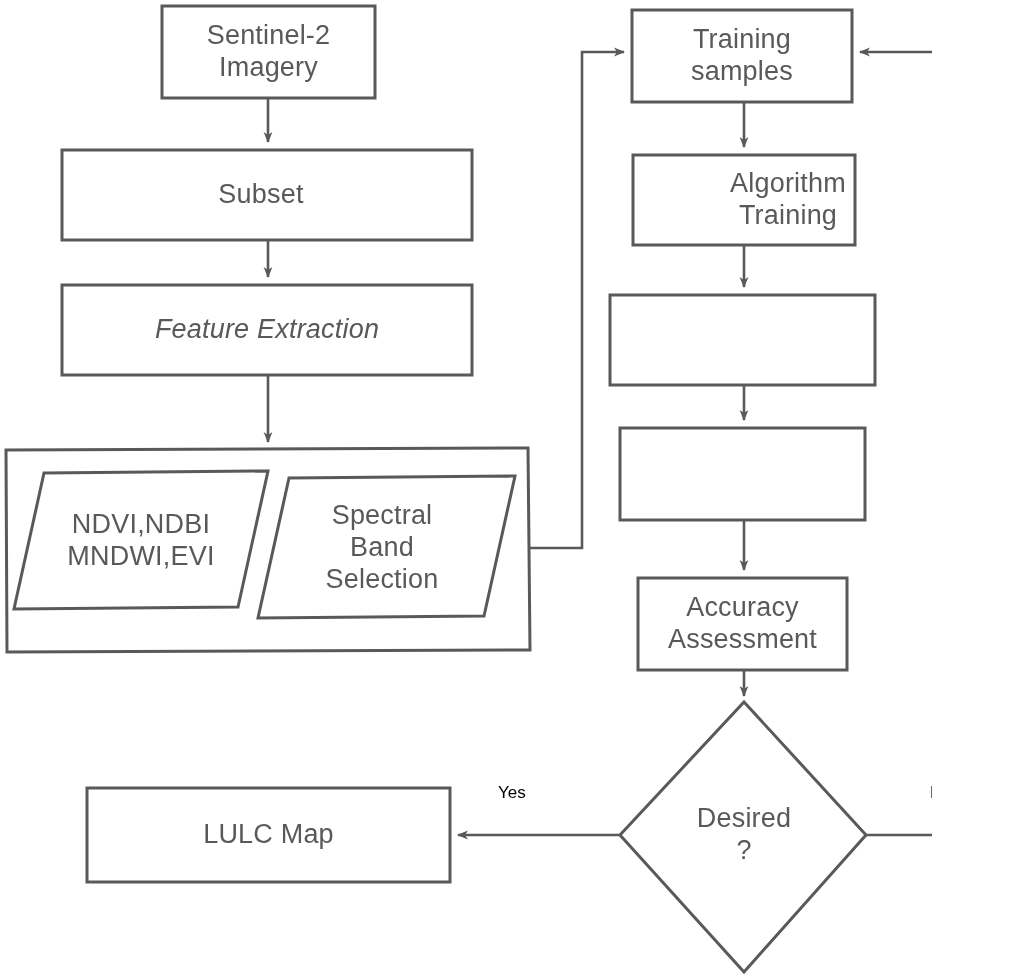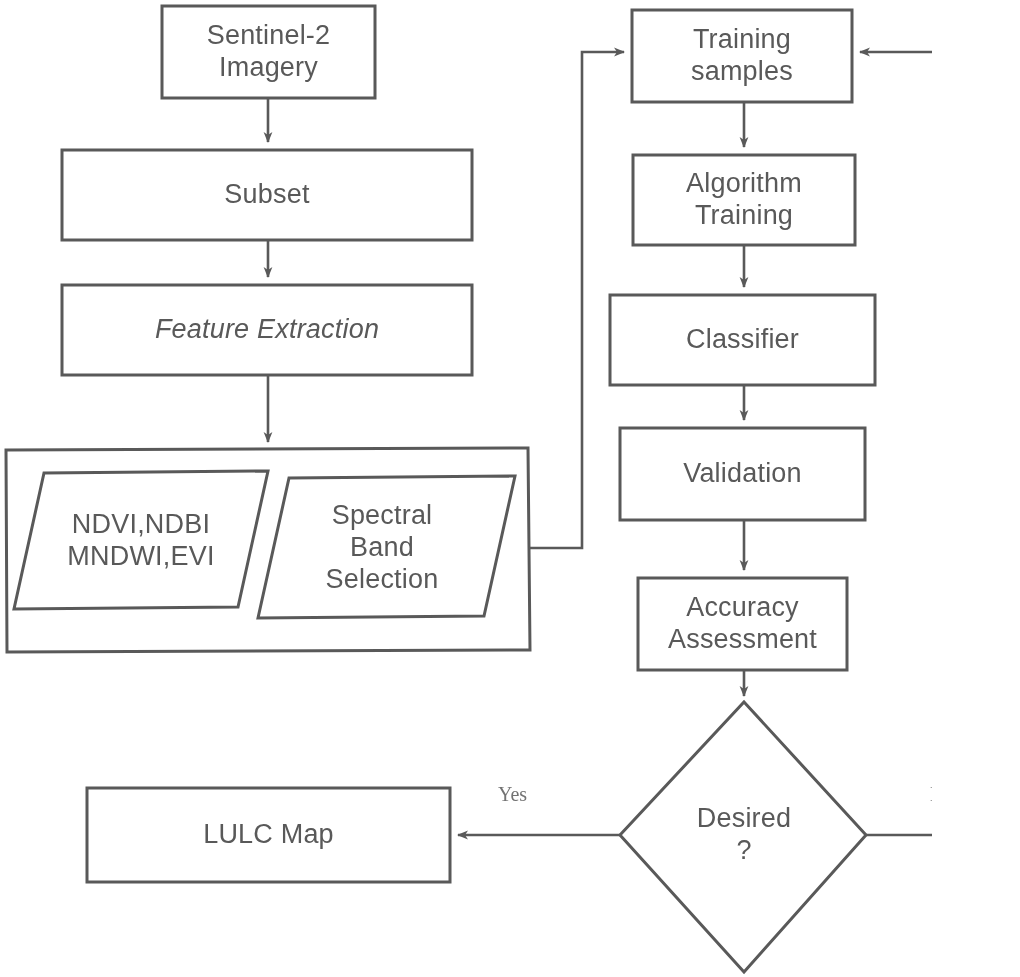--- a/index.html
+++ b/index.html
@@ -34,23 +34,23 @@
     color: #595959;
     font-size: 27px;
     line-height: 1.18;
     letter-spacing: 0.2px;
     white-space: pre-line;
     pointer-events: none;
     font-family: "Liberation Sans", sans-serif;
   }
   .edge-label {
     position: absolute;
-    color: #737373;
-    font-size: 20px;
-    font-family: Liberation Serif, serif;
+    color: #000000;
+    font-size: 17px;
+    font-family: Liberation Sans, sans-serif;
     white-space: nowrap;
   }
   .hit {
     position: absolute;
   }
 </style>
 </head>
 <body>
 
 <div id="flowchart-root">
@@ -113,40 +113,38 @@
        LULC Map --&gt;
       <path d="M620,835 L458,835" marker-end="url(#arrowhead)"></path>
        Training samples (right, up, left into box) --&gt;
       <path d="M866,835 L1005,835 L1005,52 L860,52" marker-end="url(#arrowhead)"></path>
     </g>
   </svg>
 
   <div class="node-label" style="left:162px; top:6px; width:213px; height:92px;">Sentinel-2
 Imagery</div>
 
-  <div class="node-label" style="left:62px; top:150px; width:410px; height:90px;text-align:center;">Subset</div>
+  <div class="node-label" style="left:56px; top:150px; width:410px; height:90px;text-align:center;">Subset</div>
 
   <div class="node-label" style="left:62px; top:285px; width:410px; height:90px;font-style:italic;">Feature Extraction</div>
 
   <div class="node-label" style="left:30px; top:473px; width:222px; height:136px;">NDVI,NDBI
 MNDWI,EVI</div>
 
   <div class="node-label" style="left:268px; top:478px; width:228px; height:140px;">Spectral
 Band
 Selection</div>
 
   <div class="node-label" style="left:632px; top:10px; width:220px; height:92px;">Training
 samples</div>
 
-  <div class="node-label" style="left:633px; top:155px; width:222px; height:90px;">Algorithm
+  <div class="node-label" style="left:633px; top:155px; width:222px; height:90px;padding-left:44px;">Algorithm
 Training</div>
 
-  <div class="node-label" style="left:610px; top:295px; width:265px; height:90px;">Classifier</div>
 
-  <div class="node-label" style="left:620px; top:428px; width:245px; height:92px;">Validation</div>
 
   <div class="node-label" style="left:638px; top:578px; width:209px; height:92px;">Accuracy
 Assessment</div>
 
   <div class="node-label" style="left:644px; top:785px; width:200px; height:100px;">Desired
 ?</div>
 
   <div class="node-label" style="left:87px; top:788px; width:363px; height:94px;">LULC Map</div>
 
   <div class="edge-label" style="left:498px; top:783px;">Yes</div>

